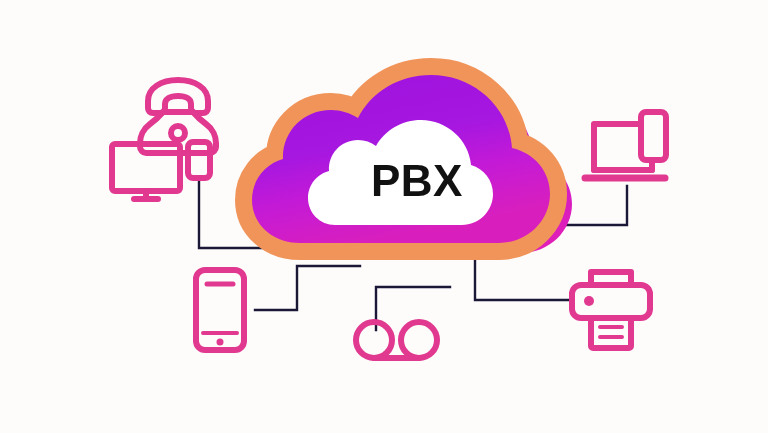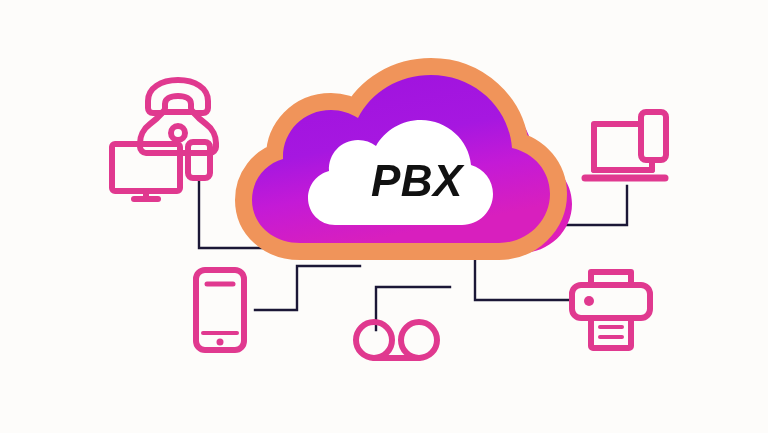--- a/index.html
+++ b/index.html
@@ -12,21 +12,20 @@
     height: 433px;
     overflow: hidden;
     background: #FDFCFA;
     font-family: "Liberation Sans", sans-serif;
   }
   #diagram-root {
     position: relative;
     width: 768px;
     height: 388px;
     background: #FDFCFA;
-    font-style: italic;
   }
   #diagram-svg {
     position: absolute;
     top: 0;
     left: 0;
     width: 768px;
     height: 433px;
     display: block;
   }
   .cloud-label {

